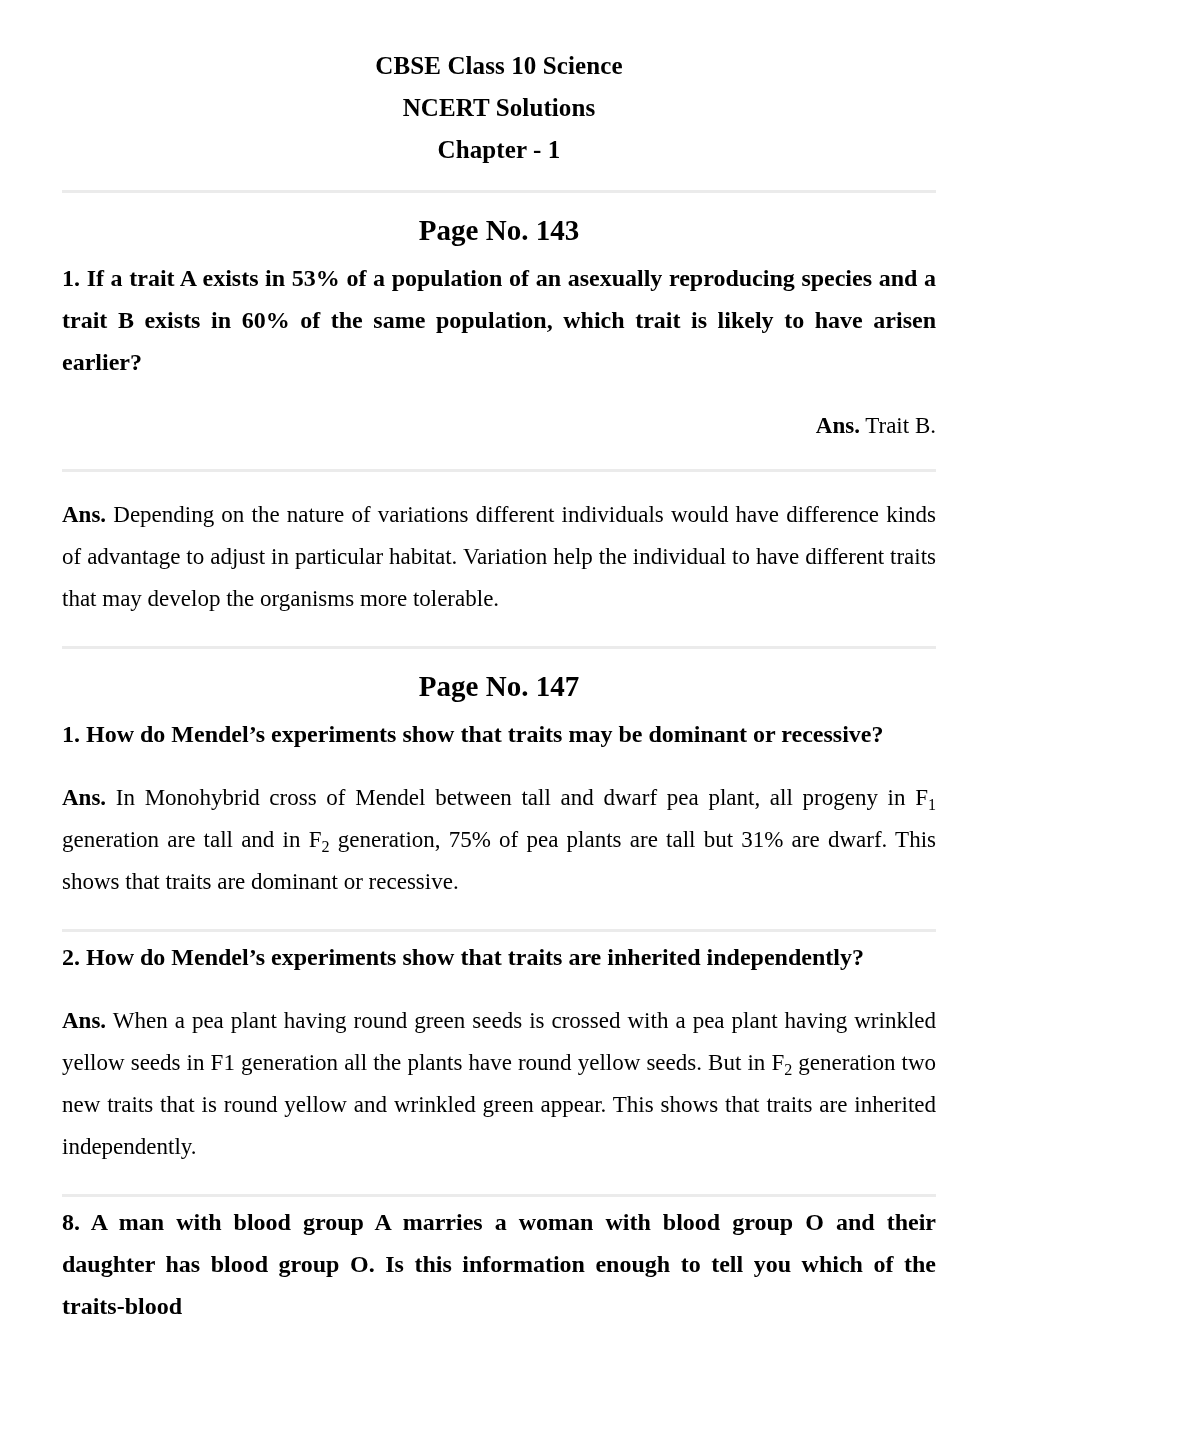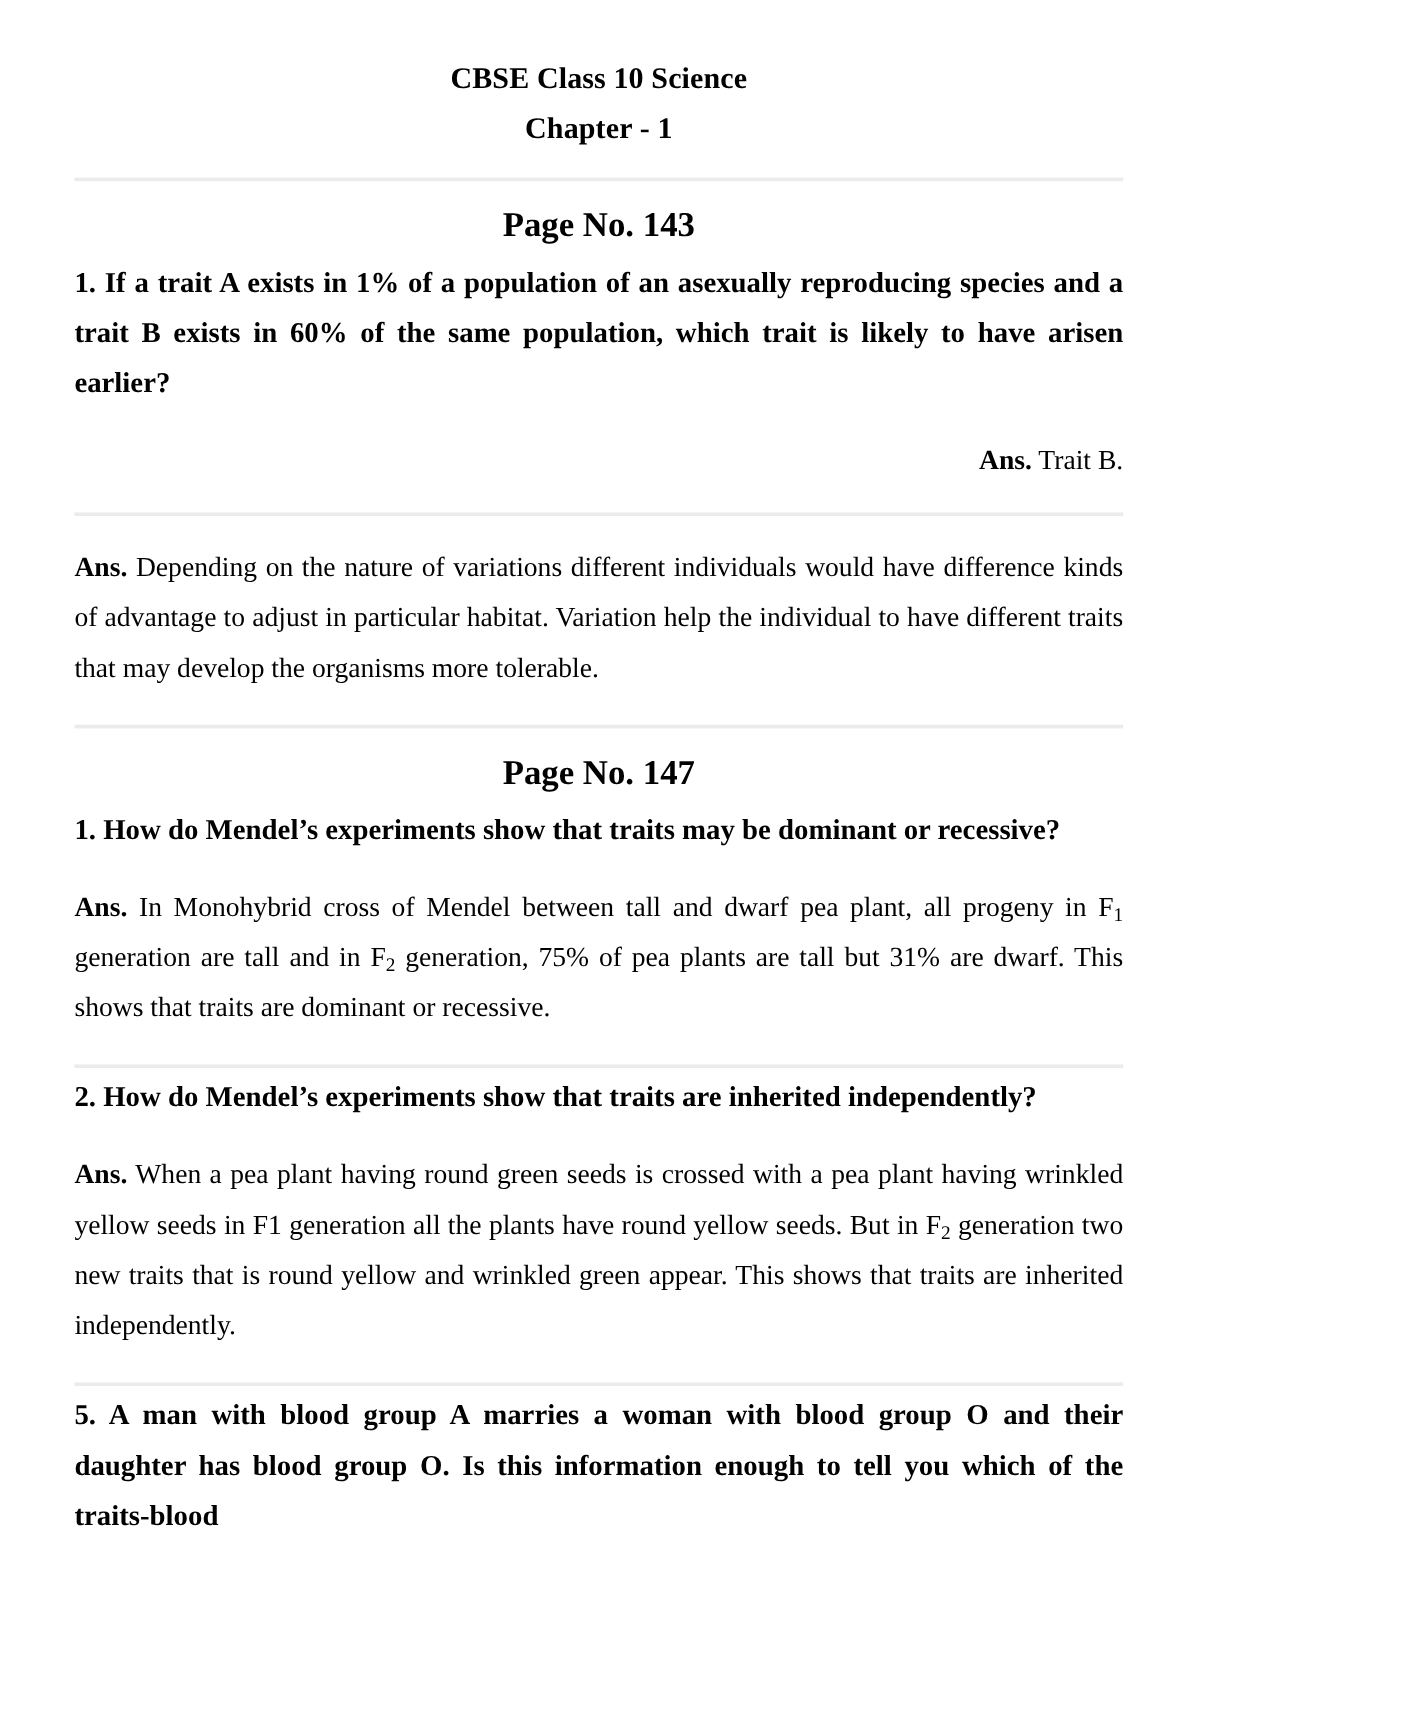--- a/index.html
+++ b/index.html
@@ -102,30 +102,31 @@
   .sec-first { padding-bottom: 0; }
 </style>
 </head>
 <body>
 
 <div class="page">
 
   <div class="title-block">
     <div class="doc-title">
       <span class="title-line">CBSE Class 10 Science</span>
+      <span class="title-line">NCERT Solutions</span>
       <span class="title-line">Chapter - 1</span>
     </div>
   </div>
 
   <hr class="divider">
 
   <div class="sec sec-first">
     <div class="page-no">Page No. 143</div>
 
-    <p class="question">1. If a trait A exists in 1% of a population of an asexually reproducing species and a trait B exists in 60% of the same population, which trait is likely to have arisen earlier?</p>
+    <p class="question">1. If a trait A exists in 53% of a population of an asexually reproducing species and a trait B exists in 60% of the same population, which trait is likely to have arisen earlier?</p>
 
     <p class="answer short">
       <span class="ans-label">Ans.</span>
       <span>Trait B.</span>
     </p>
   </div>
 
   <hr class="divider">
 
   <div class="sec">
@@ -156,16 +157,16 @@
 
     <p class="answer">
       <span class="ans-label">Ans.</span>
       <span>When a pea plant having round green seeds is crossed with a pea plant having wrinkled yellow seeds in F1 generation all the plants have round yellow seeds. But in F</span><sub>2</sub><span> generation two new traits that is round yellow and wrinkled green appear. This shows that traits are inherited independently.</span>
     </p>
   </div>
 
   <hr class="divider">
 
   <div class="sec">
-    <p class="question">5. A man with blood group A marries a woman with blood group O and their daughter has blood group O. Is this information enough to tell you which of the traits-blood</p>
+    <p class="question">8. A man with blood group A marries a woman with blood group O and their daughter has blood group O. Is this information enough to tell you which of the traits-blood</p>
   </div>
 
 </div>
 
 </body></html>

